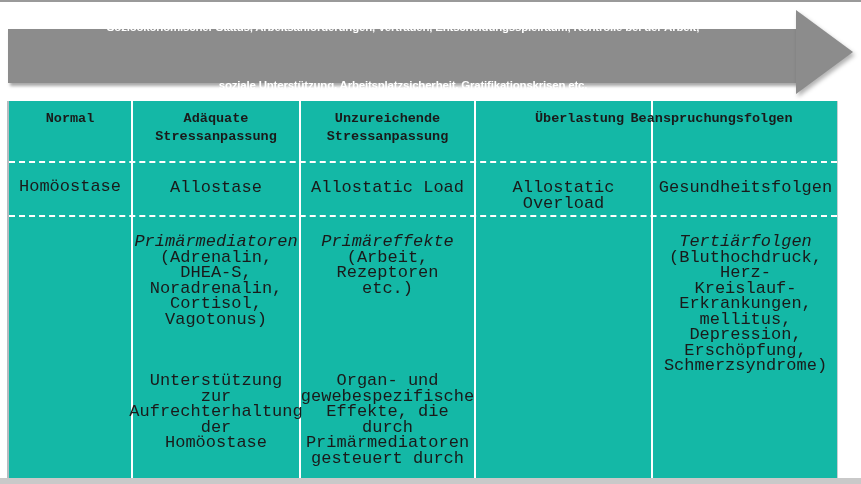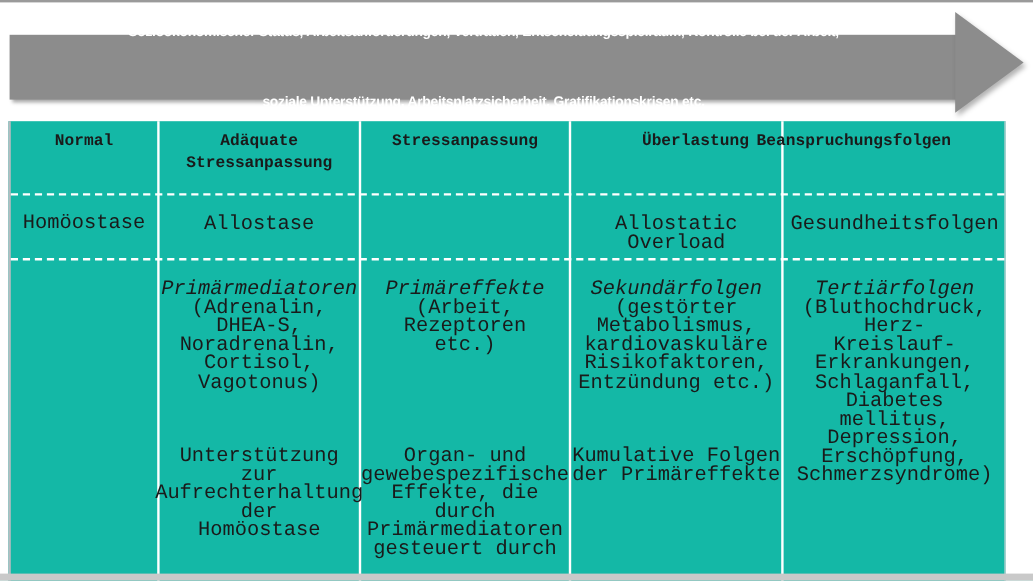--- a/index.html
+++ b/index.html
@@ -73,81 +73,73 @@
   <div class="row-divider" style="top:114px"></div>
 
   <div class="cell head" style="left:0;width:122px;top:9px">
     <span>Normal</span>
   </div>
   <div class="cell head" style="left:124px;width:166px;top:9px">
     <span>Adäquate</span>
     <span>Stressanpassung</span>
   </div>
   <div class="cell head" style="left:292px;width:173px;top:9px">
+    <span>Unzureichende</span>
     <span>Stressanpassung</span>
   </div>
   <div class="cell head" style="left:483px;width:175px;top:9px">
     <span>Überlastung</span>
   </div>
   <div class="cell head" style="left:610px;width:185px;top:9px">
     <span>Beanspruchungsfolgen</span>
   </div>
 
   <div class="cell" style="left:0;width:122px;top:78px">
     <span>Homöostase</span>
   </div>
   <div class="cell" style="left:124px;width:166px;top:79px">
     <span>Allostase</span>
+  </div>
+  <div class="cell" style="left:292px;width:173px;top:79px">
+    <span>Allostatic Load</span>
   </div>
   <div class="cell" style="left:467px;width:175px;top:79px">
     <span>Allostatic Overload</span>
   </div>
   <div class="cell" style="left:644px;width:185px;top:79px">
     <span>Gesundheitsfolgen</span>
   </div>
 
   <div class="cell" style="left:124px;width:166px;top:133px">
     <span class="it">Primärmediatoren</span>
     <span>(Adrenalin, DHEA-S,</span>
     <span>Noradrenalin, Cortisol,</span>
     <span>Vagotonus)</span>
   </div>
   <div class="cell" style="left:292px;width:173px;top:133px">
     <span class="it">Primäreffekte</span>
     <span>(Arbeit, Rezeptoren</span>
     <span>etc.)</span>
   </div>
-  <div class="cell" style="left:467px;width:175px;top:133px">
-    <span class="it">Sekundärfolgen</span>
-    <span>(gestörter Metabolismus,</span>
-    <span>kardiovaskuläre</span>
-    <span>Risikofaktoren,</span>
-    <span>Entzündung etc.)</span>
-  </div>
   <div class="cell" style="left:644px;width:185px;top:133px">
     <span class="it">Tertiärfolgen</span>
     <span>(Bluthochdruck, Herz-</span>
     <span>Kreislauf-Erkrankungen,</span>
-    <span>Schlaganfall, Diabetes</span>
     <span>mellitus, Depression,</span>
     <span>Erschöpfung,</span>
     <span>Schmerzsyndrome)</span>
   </div>
 
   <div class="cell" style="left:124px;width:166px;top:272px">
     <span>Unterstützung zur</span>
     <span>Aufrechterhaltung der</span>
     <span>Homöostase</span>
   </div>
   <div class="cell" style="left:292px;width:173px;top:272px">
     <span>Organ- und</span>
     <span>gewebespezifische</span>
     <span>Effekte, die durch</span>
     <span>Primärmediatoren</span>
     <span>gesteuert durch</span>
   </div>
-  <div class="cell" style="left:467px;width:175px;top:272px">
-    <span>Kumulative Folgen</span>
-    <span>der Primäreffekte</span>
-  </div>
 </div>
 
 <div class="bottom-rule"></div>
 
 </body></html>

